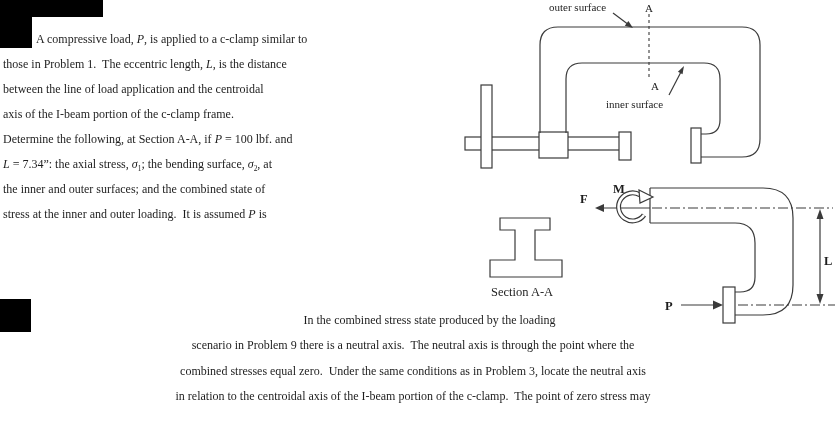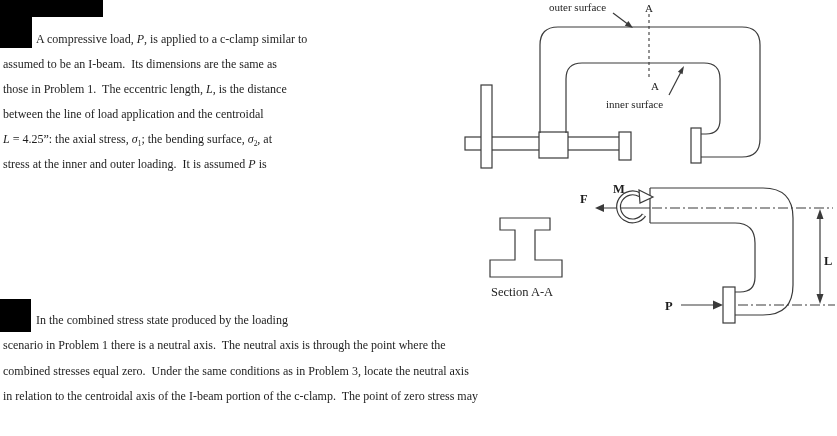--- a/index.html
+++ b/index.html
@@ -10,51 +10,53 @@
     overflow:hidden;
     font-family:"Liberation Serif", serif;
     color:#1d1d1d;
   }
   .redact{position:absolute;background:#000000;}
   .para{position:absolute;font-size:12px;line-height:25px;}
   .tline{white-space:pre;}
   .para .tline:first-child{text-indent:33px;}
   sub{font-size:0.62em;line-height:0;}
   #para1{left:3px;top:27px;width:470px;}
-  #para2{left:3px;top:308px;width:820px;line-height:25.4px;}
+  #para2{left:3px;top:308px;width:820px;line-height:25.4px;text-align:center;}
   #diagrams{position:absolute;left:440px;top:0;}
   svg text{font-family:"Liberation Serif", serif;fill:#1d1d1d;}
   .lbl{font-size:11px;}
   .biglbl{font-size:12.5px;font-weight:600;}
   .seclbl{font-size:12.5px;}
   .ln{stroke:#3a3a3a;stroke-width:1.2;fill:none;}
   .shape{stroke:#3a3a3a;stroke-width:1.2;fill:#ffffff;}
   .arrhead{fill:#3a3a3a;stroke:none;}
 </style>
 </head>
 <body>
 
 <div id="page">
 
   <div class="redact" style="left:0;top:0;width:103px;height:17px;"></div>
   <div class="redact" style="left:0;top:0;width:32px;height:48px;"></div>
   <div class="redact" style="left:0;top:299px;width:31px;height:33px;"></div>
 
   <div id="para1" class="para">
       <div class="tline"><span>A compressive load, </span><span style="font-style: italic;">P</span><span>, is applied to a c-clamp similar to</span></div>
-      <div class="tline"><span>assumed to be an I-beam.  Its dimensions are the same as</span></div>
       <div class="tline"><span>those in Problem 1.  The eccentric length, </span><span style="font-style: italic;">L</span><span>, is the distance</span></div>
       <div class="tline"><span>between the line of load application and the centroidal</span></div>
-      <div class="tline"><span style="font-style: italic;">L</span><span> = 4.25”: the axial stress, </span><span style="font-style: italic;">σ</span><sub>1</sub><span>; the bending surface, </span><span style="font-style: italic;">σ</span><sub>2</sub><span>, at</span></div>
+      <div class="tline"><span>axis of the I-beam portion of the c-clamp frame.</span></div>
+      <div class="tline"><span>Determine the following, at Section A-A, if </span><span style="font-style: italic;">P</span><span> = 100 lbf. and</span></div>
+      <div class="tline"><span style="font-style: italic;">L</span><span> = 7.34”: the axial stress, </span><span style="font-style: italic;">σ</span><sub>1</sub><span>; the bending surface, </span><span style="font-style: italic;">σ</span><sub>2</sub><span>, at</span></div>
+      <div class="tline"><span>the inner and outer surfaces; and the combined state of</span></div>
       <div class="tline"><span>stress at the inner and outer loading.  It is assumed </span><span style="font-style: italic;">P</span><span> is</span></div>
     </div>
 
   <div id="para2" class="para">
       <div class="tline"><span>In the combined stress state produced by the loading</span></div>
-      <div class="tline"><span>scenario in Problem 1 there is a neutral axis.  The neutral axis is through the point where the</span></div>
+      <div class="tline"><span>scenario in Problem 9 there is a neutral axis.  The neutral axis is through the point where the</span></div>
       <div class="tline"><span>combined stresses equal zero.  Under the same conditions as in Problem 3, locate the neutral axis</span></div>
       <div class="tline"><span>in relation to the centroidal axis of the I-beam portion of the c-clamp.  The point of zero stress may</span></div>
     </div>
 
   <svg id="diagrams" width="397" height="332" viewBox="440 0 397 332">
 
     <g>
 
       <rect class="shape" x="465" y="137" width="156" height="13"></rect>
 

